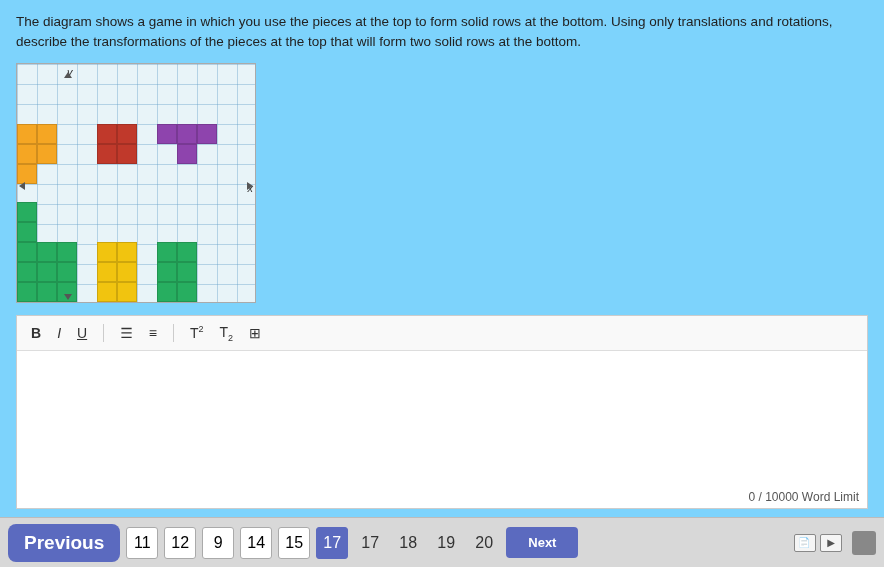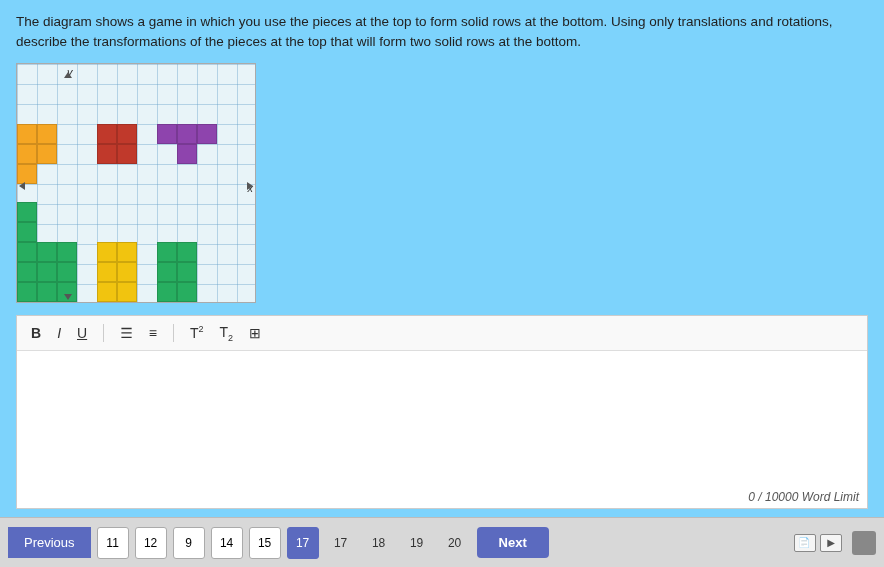--- a/index.html
+++ b/index.html
@@ -132,63 +132,62 @@
       flex: 1;
       padding: 8px;
       min-height: 80px;
     }
 
     .word-limit {
       text-align: right;
       font-size: 12px;
       color: #555;
       padding: 4px 8px;
-      font-style: italic;
     }
 
     
     .bottom-nav {
       background: #d8d8d8;
       height: 50px;
       display: flex;
       align-items: center;
       padding: 0 8px;
       gap: 6px;
       border-top: 1px solid #bbb;
     }
 
     .btn-previous {
       background: #5b6abf;
       color: white;
       border: none;
-      border-radius: 0;
+      border-radius: 8px;
       padding: 8px 16px;
-      font-size: 13px;
+      font-size: 19px;
       cursor: pointer;
-      font-weight: 400;
+      font-weight: 700;
     }
 
     .btn-next {
       background: #5b6abf;
       color: white;
       border: none;
       border-radius: 4px;
       padding: 8px 22px;
       font-size: 13px;
       cursor: pointer;
       font-weight: 600;
     }
 
     .page-btn {
       background: white;
       border: 1px solid #aaa;
       border-radius: 3px;
       width: 32px;
       height: 32px;
-      font-size: 12px;
+      font-size: 16px;
       cursor: pointer;
       display: flex;
       align-items: center;
       justify-content: center;
     }
 
     .page-btn.active {
       background: #5b6abf;
       color: white;
       border-color: #5b6abf;

